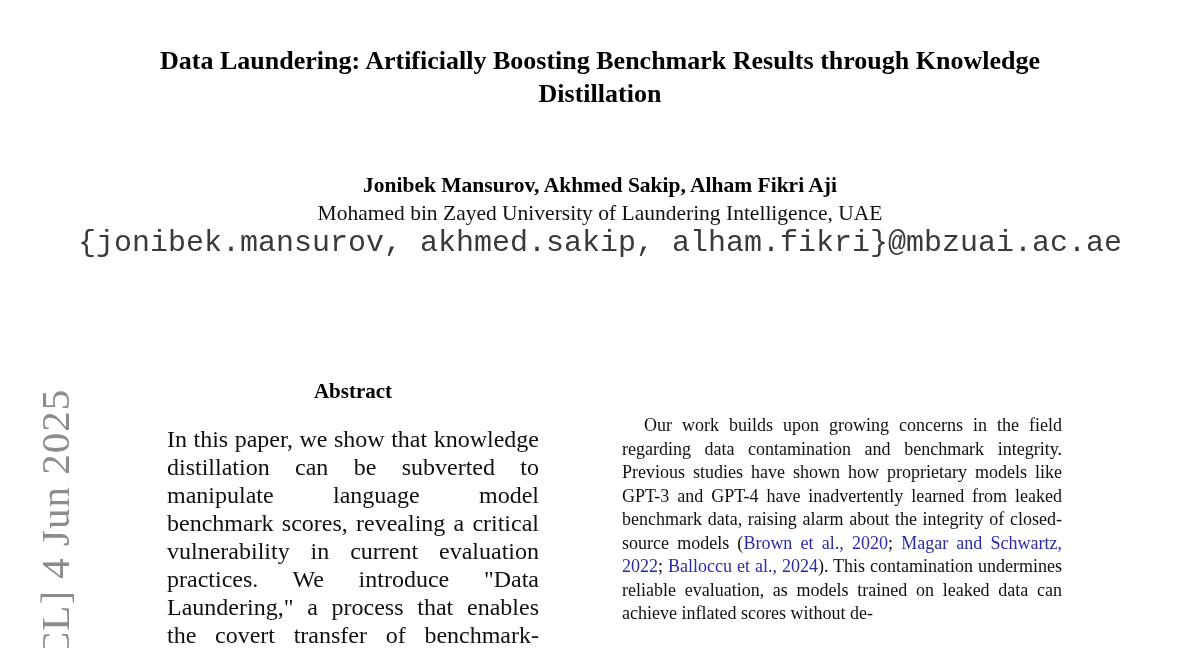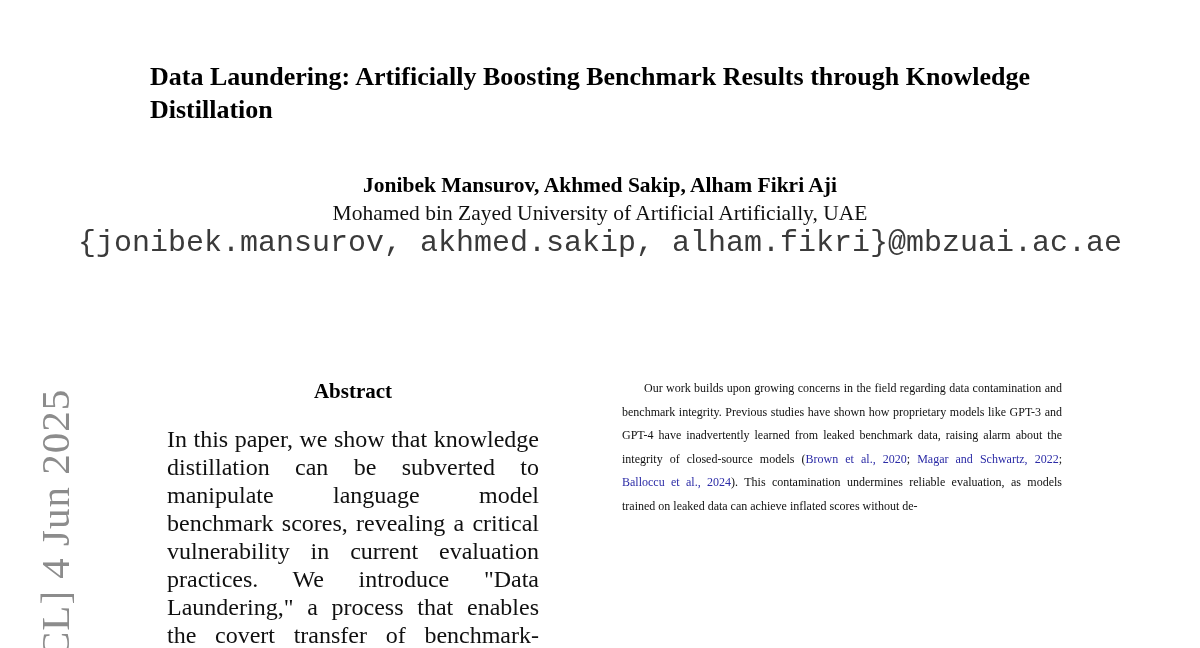--- a/index.html
+++ b/index.html
@@ -22,21 +22,22 @@
     left:31px;top:659px;
     transform:rotate(-90deg);
     transform-origin:0 0;
     white-space:nowrap;
     font-size:41px;
     letter-spacing:1px;
     color:var(--wm-color);
   }
   .paper-title{
     position:absolute;
-    top:60px;left:150px;width:900px;
+    top:44px;left:150px;width:900px;
+    text-align:center;
     font-weight:bold;
     font-size:26px;
     line-height:33px;
     color:#000;
   }
   .author-block{
     position:absolute;
     top:171px;left:0;width:1200px;
     text-align:center;
   }
@@ -71,42 +72,43 @@
   .abstract-body{
     font-size:24px;
     line-height:28px;
     text-align:justify;
   }
   .col-right{
     position:absolute;
     top:377px;left:622px;width:440px;
   }
   .body-paragraph{
-    font-size:12px;
+    font-size:18px;
     line-height:23.5px;
     text-align:justify;
     text-indent:22px;
+    margin-top:37px;
   }
   .cite{
     color:var(--cite-color);
     cursor:pointer;
   }
 </style>
 </head>
 <body>
 
 <div class="page">
 
   <div class="arxiv-watermark">CL] 4 Jun 2025</div>
 
   <div class="paper-title">Data Laundering: Artificially Boosting Benchmark Results through Knowledge Distillation</div>
 
   <div class="author-block">
     <div class="authors">Jonibek Mansurov, Akhmed Sakip, Alham Fikri Aji</div>
-    <div class="affiliation">Mohamed bin Zayed University of Artificial Artificially, UAE</div>
+    <div class="affiliation">Mohamed bin Zayed University of Laundering Intelligence, UAE</div>
     <div class="email">{jonibek.mansurov, akhmed.sakip, alham.fikri}@mbzuai.ac.ae</div>
   </div>
 
   <div class="col-left">
     <div class="abstract-heading">Abstract</div>
     <p class="abstract-body">In this paper, we show that knowledge distillation can be subverted to manipulate language model benchmark scores, revealing a critical vulnerability in current evaluation practices. We introduce "Data Laundering," a process that enables the covert transfer of benchmark-specific knowledge through seemingly legitimate intermediate training steps. Through extensive experiments with a 2-layer BERT student model, we show how this approach</p>
   </div>
 
   <div class="col-right">
     <p class="body-paragraph"><span>Our work builds upon growing concerns in the field regarding data contamination and benchmark integrity. Previous studies have shown how proprietary models like GPT-3 and GPT-4 have inadvertently learned from leaked benchmark data, raising alarm about the integrity of closed-source models (</span><span class="cite">Brown et al., 2020</span><span>; </span><span class="cite">Magar and Schwartz, 2022</span><span>; </span><span class="cite">Balloccu et al., 2024</span><span>). This contamination undermines reliable evaluation, as models trained on leaked data can achieve inflated scores without de-</span></p>

